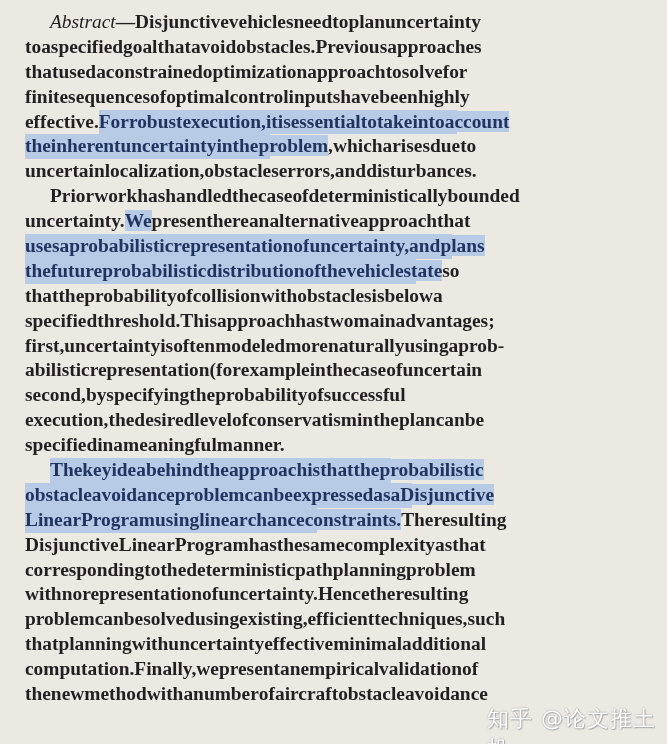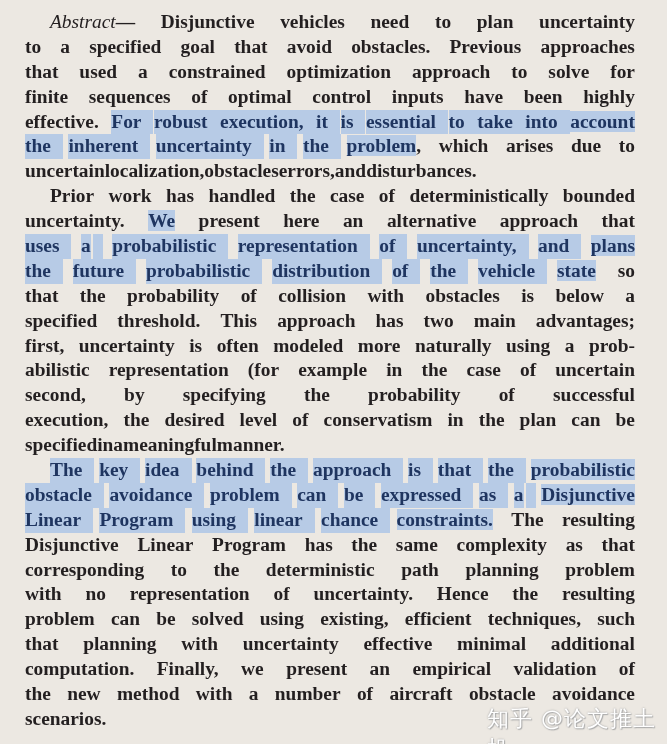--- a/index.html
+++ b/index.html
@@ -11,21 +11,21 @@
   .page {
     position: absolute; left: 25px; top: 10px; width: 610px;
     font-family: "Liberation Serif", "DejaVu Serif", serif;
     font-weight: bold;
     font-size: 19.4px;
     line-height: 24.9px;
     color: #231f20;
     text-align: justify;
   }
   .line {
-    display: flex; justify-content: space-between;
+    display: flex; 
     white-space: pre; height: 24.9px;
   }
   .line.last { justify-content: flex-start; }
   .line .w { display: inline-block; }
   .indent { padding-left: 25px; }
   .it { font-style: italic; font-weight: normal; }
   .hl { background: #b7cbe6; color: #1f3560; }
   .watermark {
     position: absolute; left: 487px; top: 704px;
     font-family: "DejaVu Sans", sans-serif;
@@ -64,16 +64,15 @@
       <div class="line indent"><span class="w" style="background: rgb(183, 203, 230); box-shadow: rgb(183, 203, 230) 12px 0px 0px;"><span class="hl">The</span></span><span class="w" style="background: rgb(183, 203, 230); box-shadow: rgb(183, 203, 230) 12px 0px 0px;"><span class="hl">key</span></span><span class="w" style="background: rgb(183, 203, 230); box-shadow: rgb(183, 203, 230) 12px 0px 0px;"><span class="hl">idea</span></span><span class="w" style="background: rgb(183, 203, 230); box-shadow: rgb(183, 203, 230) 12px 0px 0px;"><span class="hl">behind</span></span><span class="w" style="background: rgb(183, 203, 230); box-shadow: rgb(183, 203, 230) 12px 0px 0px;"><span class="hl">the</span></span><span class="w" style="background: rgb(183, 203, 230); box-shadow: rgb(183, 203, 230) 12px 0px 0px;"><span class="hl">approach</span></span><span class="w" style="background: rgb(183, 203, 230); box-shadow: rgb(183, 203, 230) 12px 0px 0px;"><span class="hl">is</span></span><span class="w" style="background: rgb(183, 203, 230); box-shadow: rgb(183, 203, 230) 12px 0px 0px;"><span class="hl">that</span></span><span class="w" style="background: rgb(183, 203, 230); box-shadow: rgb(183, 203, 230) 12px 0px 0px;"><span class="hl">the</span></span><span class="w"><span class="hl">probabilistic</span></span></div>
       <div class="line"><span class="w" style="background: rgb(183, 203, 230); box-shadow: rgb(183, 203, 230) 12px 0px 0px;"><span class="hl">obstacle</span></span><span class="w" style="background: rgb(183, 203, 230); box-shadow: rgb(183, 203, 230) 12px 0px 0px;"><span class="hl">avoidance</span></span><span class="w" style="background: rgb(183, 203, 230); box-shadow: rgb(183, 203, 230) 12px 0px 0px;"><span class="hl">problem</span></span><span class="w" style="background: rgb(183, 203, 230); box-shadow: rgb(183, 203, 230) 12px 0px 0px;"><span class="hl">can</span></span><span class="w" style="background: rgb(183, 203, 230); box-shadow: rgb(183, 203, 230) 12px 0px 0px;"><span class="hl">be</span></span><span class="w" style="background: rgb(183, 203, 230); box-shadow: rgb(183, 203, 230) 12px 0px 0px;"><span class="hl">expressed</span></span><span class="w" style="background: rgb(183, 203, 230); box-shadow: rgb(183, 203, 230) 12px 0px 0px;"><span class="hl">as</span></span><span class="w" style="background: rgb(183, 203, 230); box-shadow: rgb(183, 203, 230) 12px 0px 0px;"><span class="hl">a</span></span><span class="w"><span class="hl">Disjunctive</span></span></div>
       <div class="line"><span class="w" style="background: rgb(183, 203, 230); box-shadow: rgb(183, 203, 230) 12px 0px 0px;"><span class="hl">Linear</span></span><span class="w" style="background: rgb(183, 203, 230); box-shadow: rgb(183, 203, 230) 12px 0px 0px;"><span class="hl">Program</span></span><span class="w" style="background: rgb(183, 203, 230); box-shadow: rgb(183, 203, 230) 12px 0px 0px;"><span class="hl">using</span></span><span class="w" style="background: rgb(183, 203, 230); box-shadow: rgb(183, 203, 230) 12px 0px 0px;"><span class="hl">linear</span></span><span class="w" style="background: rgb(183, 203, 230); box-shadow: rgb(183, 203, 230) 12px 0px 0px;"><span class="hl">chance</span></span><span class="w"><span class="hl">constraints.</span></span><span class="w"><span>The</span></span><span class="w"><span>resulting</span></span></div>
       <div class="line"><span class="w"><span>Disjunctive</span></span><span class="w"><span>Linear</span></span><span class="w"><span>Program</span></span><span class="w"><span>has</span></span><span class="w"><span>the</span></span><span class="w"><span>same</span></span><span class="w"><span>complexity</span></span><span class="w"><span>as</span></span><span class="w"><span>that</span></span></div>
       <div class="line"><span class="w"><span>corresponding</span></span><span class="w"><span>to</span></span><span class="w"><span>the</span></span><span class="w"><span>deterministic</span></span><span class="w"><span>path</span></span><span class="w"><span>planning</span></span><span class="w"><span>problem</span></span></div>
       <div class="line"><span class="w"><span>with</span></span><span class="w"><span>no</span></span><span class="w"><span>representation</span></span><span class="w"><span>of</span></span><span class="w"><span>uncertainty.</span></span><span class="w"><span>Hence</span></span><span class="w"><span>the</span></span><span class="w"><span>resulting</span></span></div>
       <div class="line"><span class="w"><span>problem</span></span><span class="w"><span>can</span></span><span class="w"><span>be</span></span><span class="w"><span>solved</span></span><span class="w"><span>using</span></span><span class="w"><span>existing,</span></span><span class="w"><span>efficient</span></span><span class="w"><span>techniques,</span></span><span class="w"><span>such</span></span></div>
       <div class="line"><span class="w"><span>that</span></span><span class="w"><span>planning</span></span><span class="w"><span>with</span></span><span class="w"><span>uncertainty</span></span><span class="w"><span>effective</span></span><span class="w"><span>minimal</span></span><span class="w"><span>additional</span></span></div>
       <div class="line"><span class="w"><span>computation.</span></span><span class="w"><span>Finally,</span></span><span class="w"><span>we</span></span><span class="w"><span>present</span></span><span class="w"><span>an</span></span><span class="w"><span>empirical</span></span><span class="w"><span>validation</span></span><span class="w"><span>of</span></span></div>
       <div class="line"><span class="w"><span>the</span></span><span class="w"><span>new</span></span><span class="w"><span>method</span></span><span class="w"><span>with</span></span><span class="w"><span>a</span></span><span class="w"><span>number</span></span><span class="w"><span>of</span></span><span class="w"><span>aircraft</span></span><span class="w"><span>obstacle</span></span><span class="w"><span>avoidance</span></span></div>
-      <div class="line last"><span class="w"><span>scenarios.</span></span></div>
     </div>
   </div>
 <div class="watermark">知乎 @论文推土机</div>
 
 </body></html>

